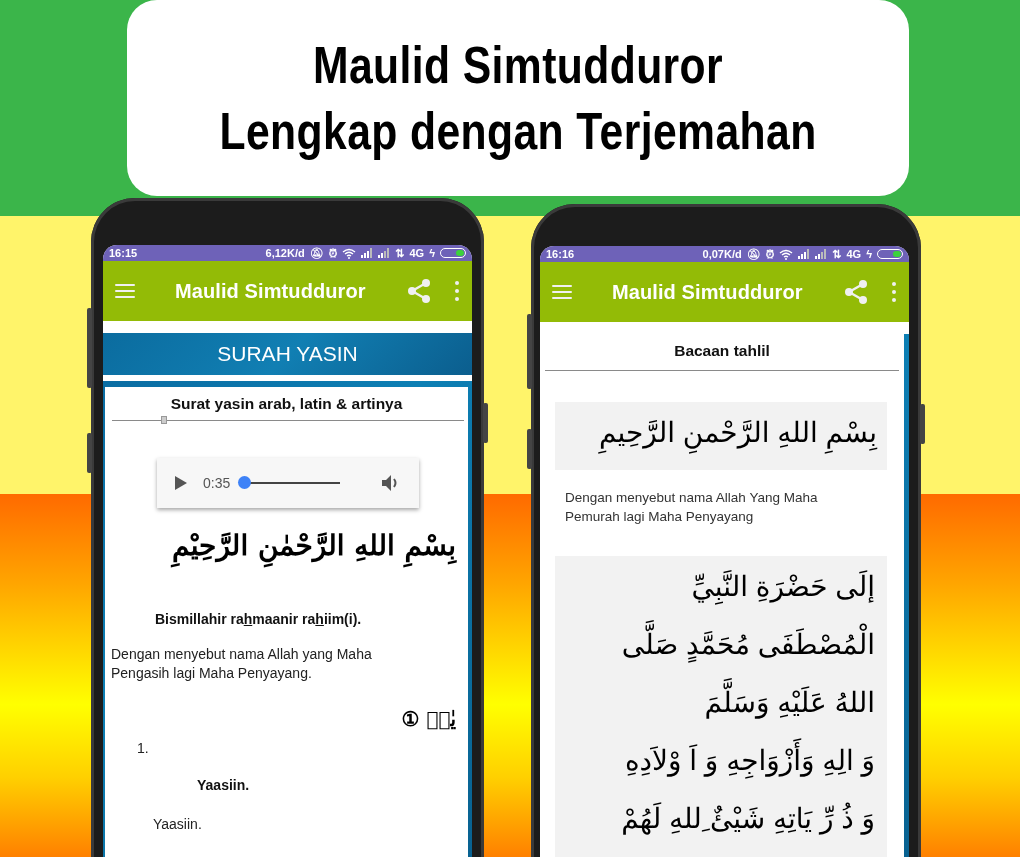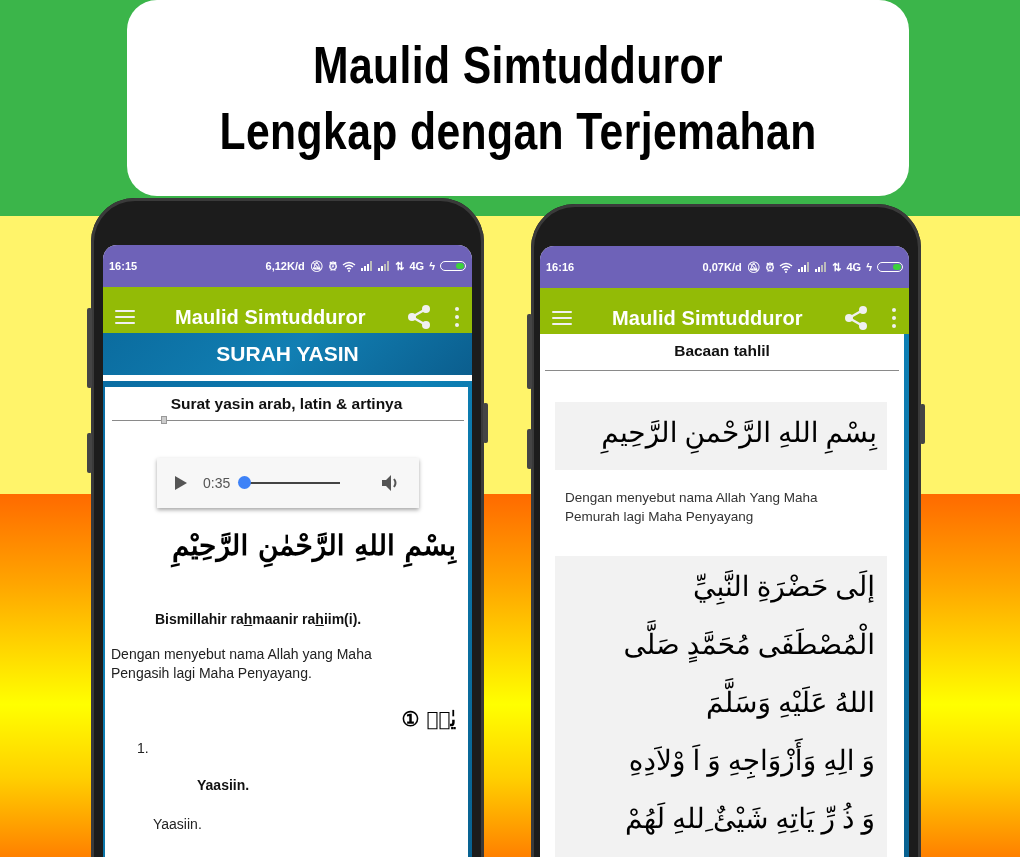--- a/index.html
+++ b/index.html
@@ -15,52 +15,52 @@
     border-radius: 0 0 30px 30px; border-top-left-radius: 30px; border-top-right-radius: 30px;
     display: flex; flex-direction: column; align-items: center; justify-content: center; }
   .banner-line { font-family: "Liberation Sans", sans-serif; font-weight: bold; color: #000;
     font-size: 52px; line-height: 66px; transform: scaleX(0.82); letter-spacing: 0.5px; white-space: nowrap; }
 
   .phone { position: absolute; background: #1c1c1c; border-radius: 44px 44px 0 0;
     box-shadow: inset 0 0 0 3px #3a3a3a; }
   .phone .side-btn { position: absolute; width: 5px; background: #444; border-radius: 2px; }
   .screen { position: absolute; overflow: hidden; background: #fff; border-radius: 14px 14px 0 0; }
 
-  .statusbar { height: 42px; background: #6e62b8; color: #fff; font-size: 11px; font-weight: bold;
+  .statusbar { height: 16px; background: #6e62b8; color: #fff; font-size: 11px; font-weight: bold;
     display: flex; align-items: center; padding: 0 6px; }
   .statusbar .time { flex: 0 0 auto; }
   .statusbar .right { margin-left: auto; display: flex; align-items: center; gap: 5px; }
   .sb-ico { display: inline-block; font-size: 11px; line-height: 11px; }
   .battery { display: inline-block; width: 26px; height: 10px; border: 1px solid #fff; border-radius: 5px; position: relative; }
   .battery::after { content: ""; position: absolute; right: 1px; top: 1px; width: 8px; height: 6px; background: #3cd23c; border-radius: 3px; }
 
   .appbar { height: 60px; background: #93bb06; color: #fff; display: flex; align-items: center; padding: 0 12px; }
   .hamburger { width: 20px; height: 14px; display: flex; flex-direction: column; justify-content: space-between; cursor: pointer; }
   .hamburger span { display: block; height: 2px; background: #f0f0f0; border-radius: 1px; }
   .appbar-title { font-size: 20px; font-weight: bold; margin-left: 40px; letter-spacing: 0.1px; }
   .share-btn { margin-left: auto; width: 26px; height: 26px; cursor: pointer; }
   .more-btn { margin-left: 22px; width: 6px; height: 20px; display: flex; flex-direction: column; justify-content: space-between; align-items: center; cursor: pointer; }
   .more-btn span { width: 4px; height: 4px; border-radius: 2px; background: #f0f0f0; }
 
   .blue-frame { position: absolute; left: 0; right: 0; bottom: 0; background: linear-gradient(135deg, #0a6aa0, #0d7fb4 40%, #08608f); }
-  .surah-header { height: 48px; color: #fff; font-weight: bold; font-size: 21px; display: flex; align-items: center; justify-content: center;
+  .surah-header { height: 48px; color: #fff; font-weight: normal; font-size: 21px; display: flex; align-items: center; justify-content: center;
     background: linear-gradient(135deg, #0b6c9f, #117fb3 50%, #0b5e8e); border-bottom: 6px solid #fff; }
 
   .content { background: #fff; position: absolute; }
   .section-title { font-weight: bold; font-size: 15.5px; color: #111; text-align: center; }
   .hr { height: 1px; background: #8a8a8a; }
 
   .audio { position: absolute; background: #f7f7f7; box-shadow: 0 2px 4px rgba(0,0,0,0.35); display: flex; align-items: center; padding: 0 18px; }
   .play-ico { width: 0; height: 0; border-left: 12px solid #555; border-top: 7px solid transparent; border-bottom: 7px solid transparent; cursor: pointer; }
   .audio-time { font-size: 14px; color: #555; margin-left: 16px; }
   .seek { position: relative; margin-left: 14px; width: 96px; height: 2px; background: #444; cursor: pointer; }
   .seek-thumb { position: absolute; left: -6px; top: -6px; width: 13px; height: 13px; border-radius: 50%; background: #3e82f7; }
   .vol { margin-left: auto; cursor: pointer; }
 
-  .arabic { font-family: Liberation Serif, serif; direction: rtl; color: #000; }
+  .arabic { font-family: Liberation Sans, sans-serif; direction: rtl; color: #000; }
   .calli { position: absolute; font-family: "DejaVu Serif", serif; font-weight: bold; direction: rtl; color: #000; }
   .latin-bold { position: absolute; font-weight: bold; font-size: 14px; color: #111; padding-left: 44px; }
   .latin { position: absolute; font-size: 14px; color: #222; line-height: 19px; }
 
   .grey-box { position: absolute; background: #f2f2f2; }
 </style>
 </head>
 <body>
 
 <div class="bg-green"></div>

